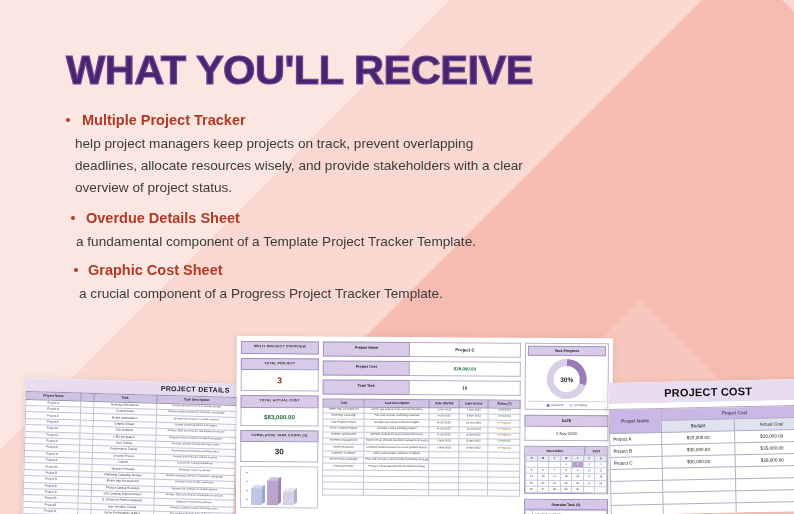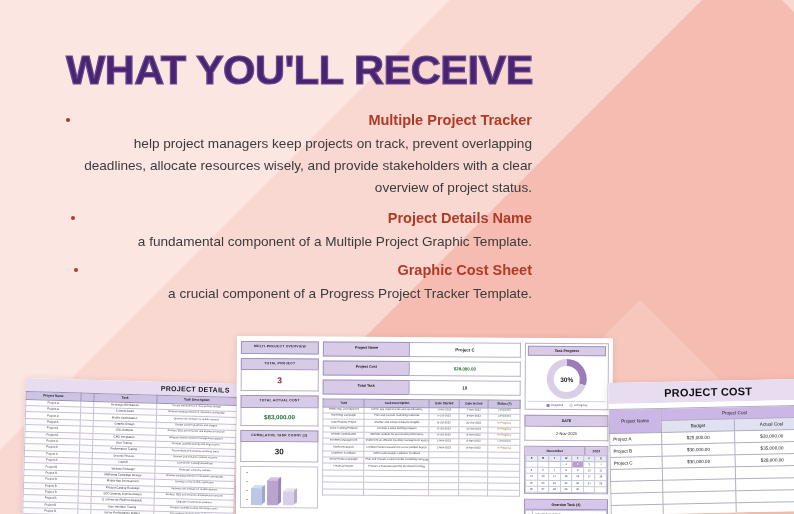--- a/index.html
+++ b/index.html
@@ -36,21 +36,21 @@
   
   .content { position:absolute; z-index:5; left:0; top:0; width:560px; }
   .headline {
     position:absolute; left:66px; top:50px;
     font-size:40px; font-weight:bold; letter-spacing:-0.5px;
     color:#4a2372; line-height:1;
     -webkit-text-stroke:1.2px #6b4b8f;
     text-shadow:0 0 0 #6b4b8f;
     transform:scaleX(1.04); transform-origin:left center;
   }
-  .bullets { position:absolute; left:62px; top:112px; width:470px;text-align:right; }
+  .bullets { position:absolute; left:62px; top:112px; width:470px; }
   .b-head {
     color:#b03a26; font-weight:bold; font-size:14.5px;
     position:relative; padding-left:20px; margin-bottom:5px;
   }
   .b-head .dot {
     position:absolute; left:4px; top:6px;
     width:4px; height:4px; border-radius:50%; background:#b03a26;
   }
   .b-body {
     color:#3b3b3b; font-size:13.6px; line-height:1.62;
@@ -276,23 +276,23 @@
       <div class="b-head">
         <span class="dot"></span>
         <span>Multiple Project Tracker</span>
       </div>
       <div class="b-body">help project managers keep projects on track, prevent overlapping deadlines, allocate resources wisely, and provide stakeholders with a clear overview of project status.</div>
     </div>
 
     <div>
       <div class="b-head i2">
         <span class="dot"></span>
-        <span>Project Details Name</span>
-      </div>
-      <div class="b-body i2 tight">a fundamental component of a Multiple Project Graphic Template.</div>
+        <span>Overdue Details Sheet</span>
+      </div>
+      <div class="b-body i2 tight">a fundamental component of a Template Project Tracker Template.</div>
     </div>
 
     <div>
       <div class="b-head i3">
         <span class="dot"></span>
         <span>Graphic Cost Sheet</span>
       </div>
       <div class="b-body i3">a crucial component of a Progress Project Tracker Template.</div>
     </div>
 

